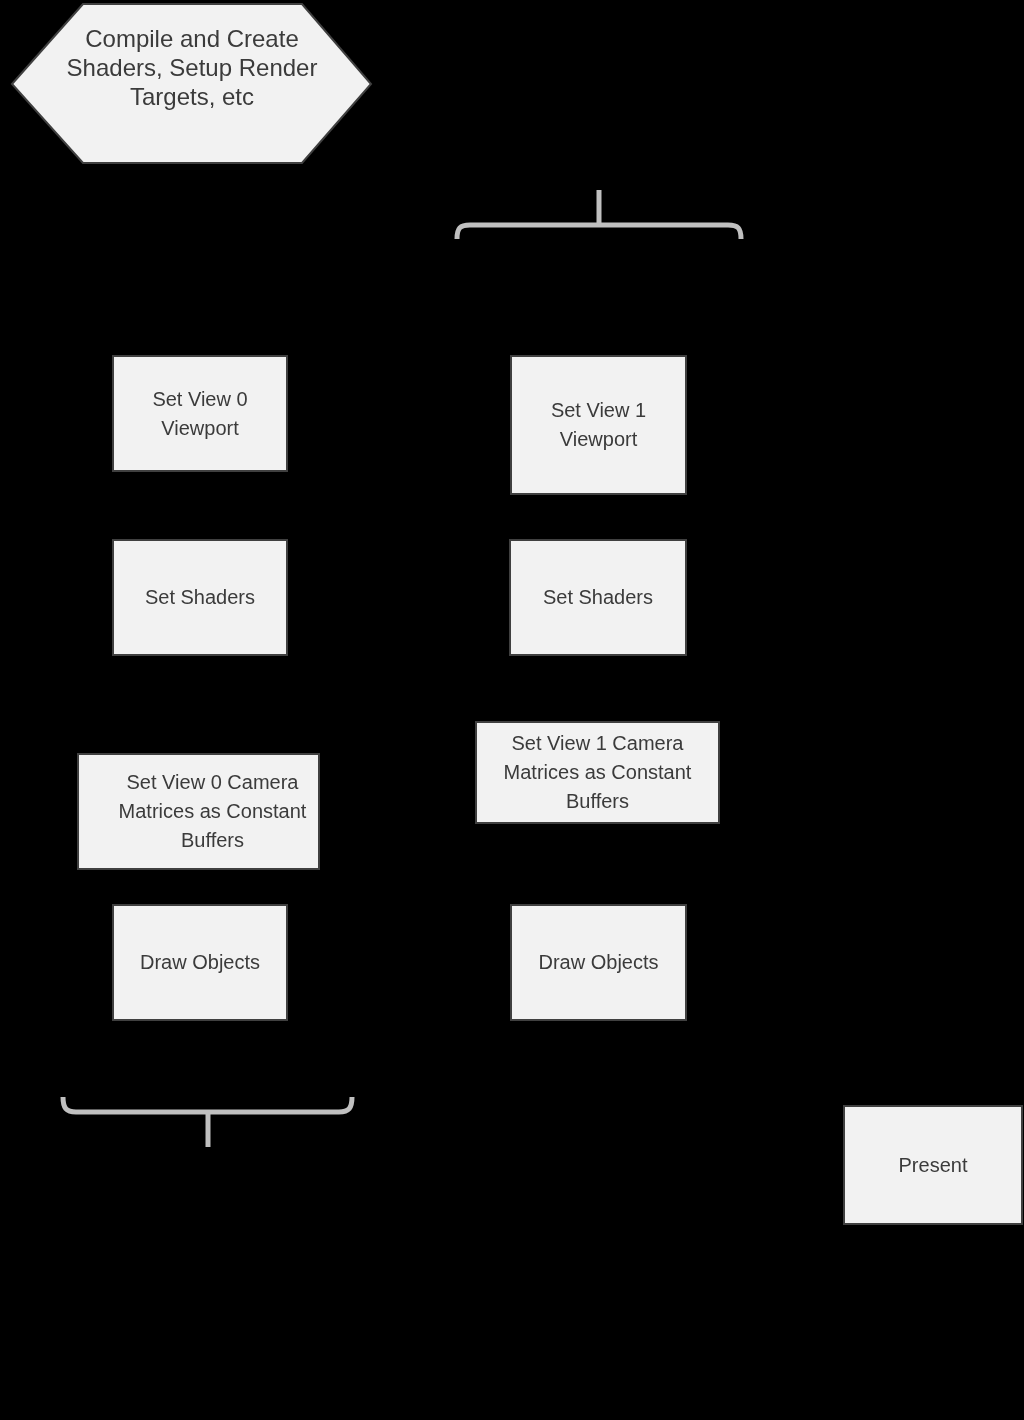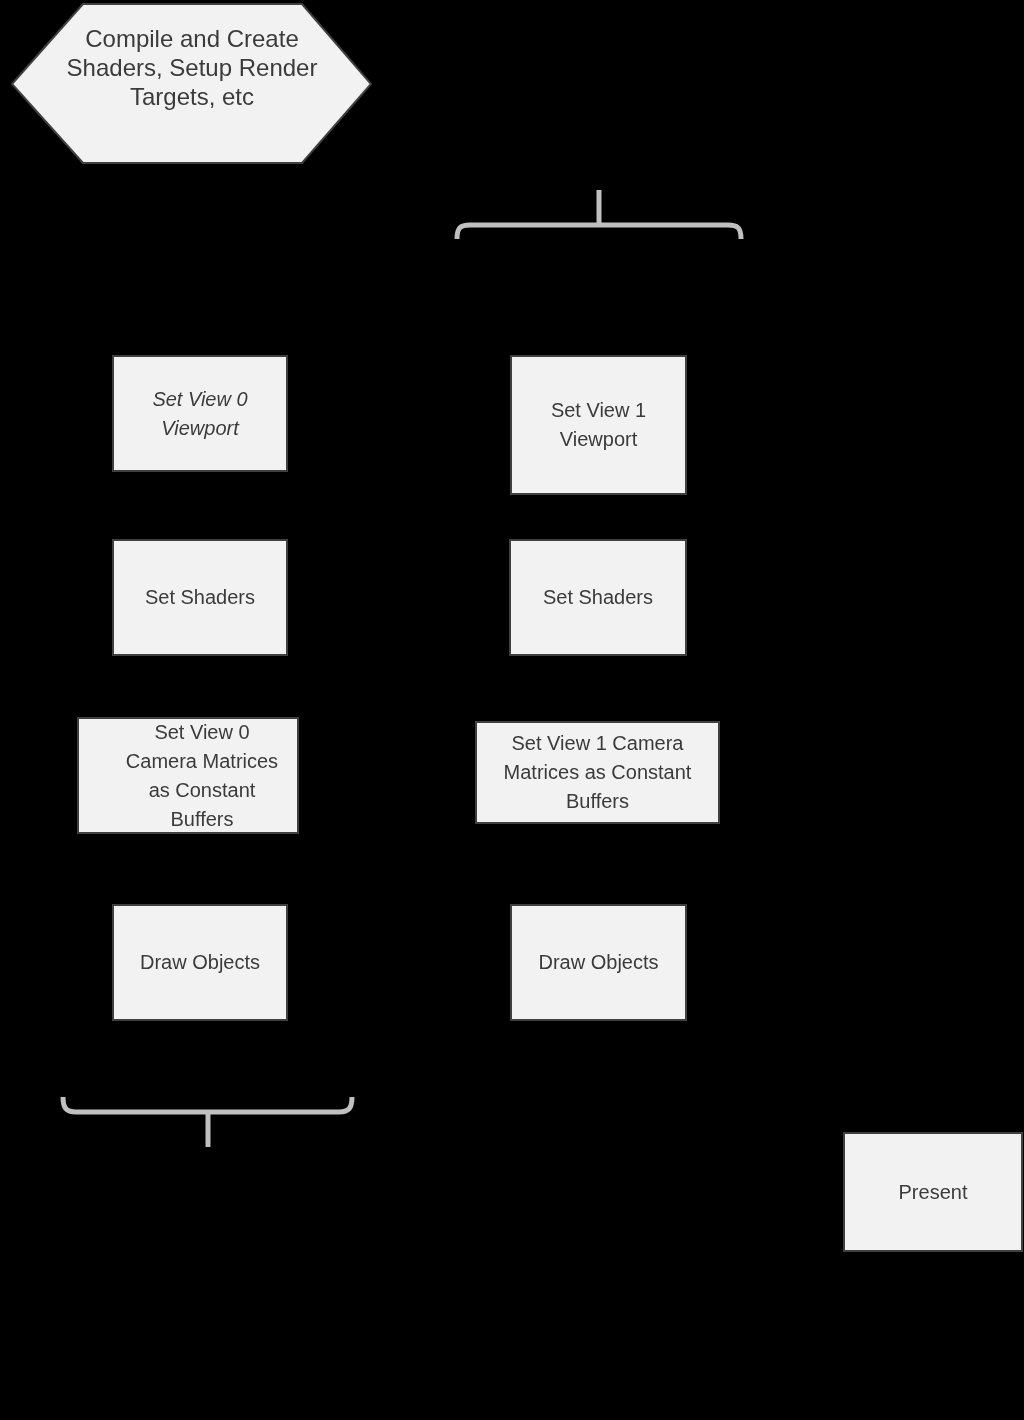--- a/index.html
+++ b/index.html
@@ -31,29 +31,29 @@
     justify-content: center;
     text-align: center;
     color: #3b3b3b;
     font-size: 20px;
     line-height: 29px;
   }
   .node .txt { display: block; }
   .pad14 { padding: 0 14px; }
   .pad10 { padding: 0 10px; }
 
-  #box-l1 { left: 112px; top: 355px; width: 176px; height: 117px; font-style: italic; }
+  #box-l1 { left: 112px; top: 355px; width: 176px; height: 117px; }
   #box-r1 { left: 510px; top: 355px; width: 177px; height: 140px; }
   #box-l2 { left: 112px; top: 539px; width: 176px; height: 117px; }
   #box-r2 { left: 509px; top: 539px; width: 178px; height: 117px; }
-  #box-l3 { left:  77px; top: 717px; width: 222px; height: 117px; padding-left: 38px; }
+  #box-l3 { left:  77px; top: 753px; width: 243px; height: 117px; padding-left: 38px; }
   #box-r3 { left: 475px; top: 721px; width: 245px; height: 103px; }
   #box-l4 { left: 112px; top: 904px; width: 176px; height: 117px; }
   #box-r4 { left: 510px; top: 904px; width: 177px; height: 117px; }
-  #box-present { left: 843px; top: 1132px; width: 180px; height: 120px; }
+  #box-present { left: 843px; top: 1105px; width: 180px; height: 120px; }
 
   #hexagon-label {
     position: absolute;
     left: 42px; top: 24px;
     width: 300px;
     text-align: center;
     color: #3b3b3b;
     font-size: 24px;
     line-height: 29px;
   }

